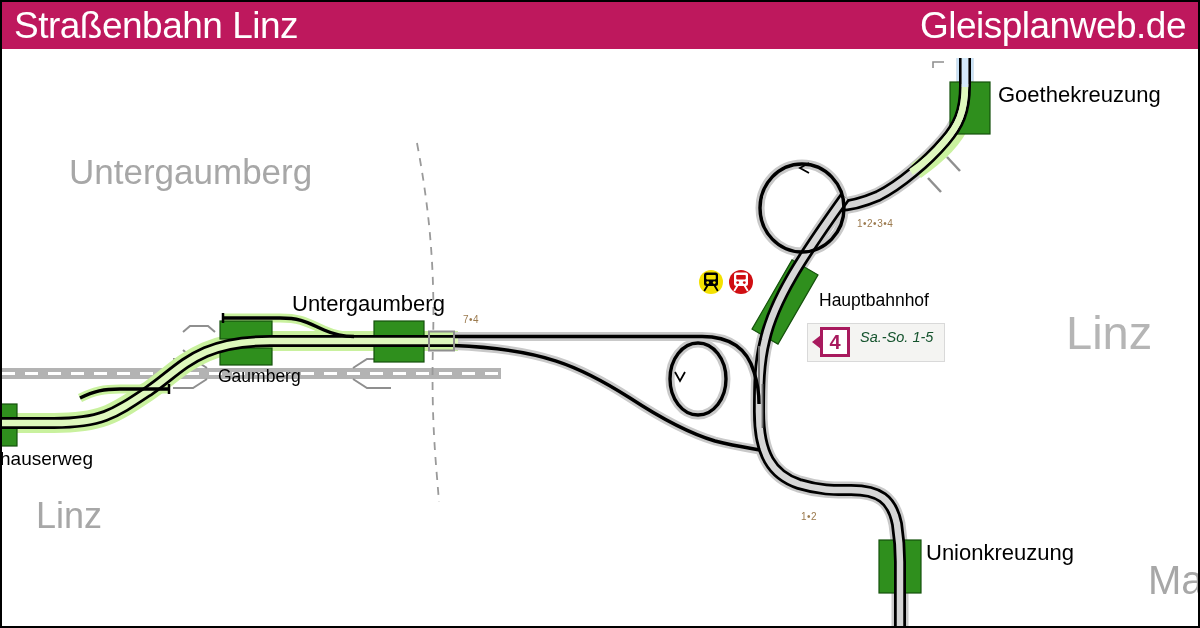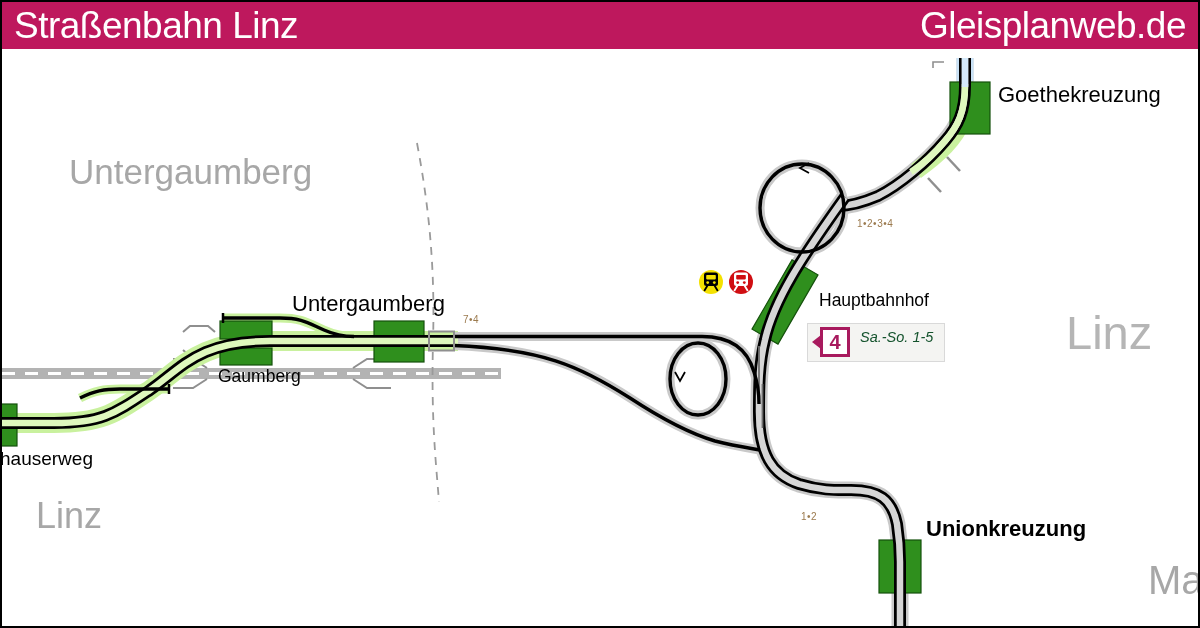--- a/index.html
+++ b/index.html
@@ -21,21 +21,21 @@
   .district{position:absolute;color:#a7a7a7;white-space:nowrap;z-index:2;}
   #d-volks{left:504px;top:56px;font-size:35px;}
   #d-untg {left:67px;top:150px;font-size:35px;}
   #d-haag {left:34px;top:493px;font-size:36px;}
   #d-linz {left:1064px;top:303px;font-size:47px;font-weight:normal;color:#b5b5b5;}
   #d-ma   {left:1146px;top:556px;font-size:40px;}
   
   .stn{position:absolute;color:#000;font-size:22px;white-space:nowrap;z-index:3;}
   #s-goethe{left:996px;top:80px;}
   #s-hbf   {left:817px;top:288px;font-size:17.5px;}
-  #s-union {left:924px;top:514px;font-weight:bold;}
+  #s-union {left:924px;top:538px;}
   #s-untg  {left:290px;top:289px;}
   #s-gaum  {left:216px;top:364px;font-size:17.5px;}
   #s-hsw   {left:-2px;top:446px;font-size:19px;}
   
   .route{position:absolute;color:#9b7a4e;font-size:10px;letter-spacing:0.5px;z-index:3;white-space:nowrap;}
   #r1{left:855px;top:216px;}
   #r2{left:461px;top:312px;}
   #r3{left:799px;top:461px;margin-top:48px;}
   
   .rico{position:absolute;width:24px;height:24px;border-radius:50%;z-index:4;}

